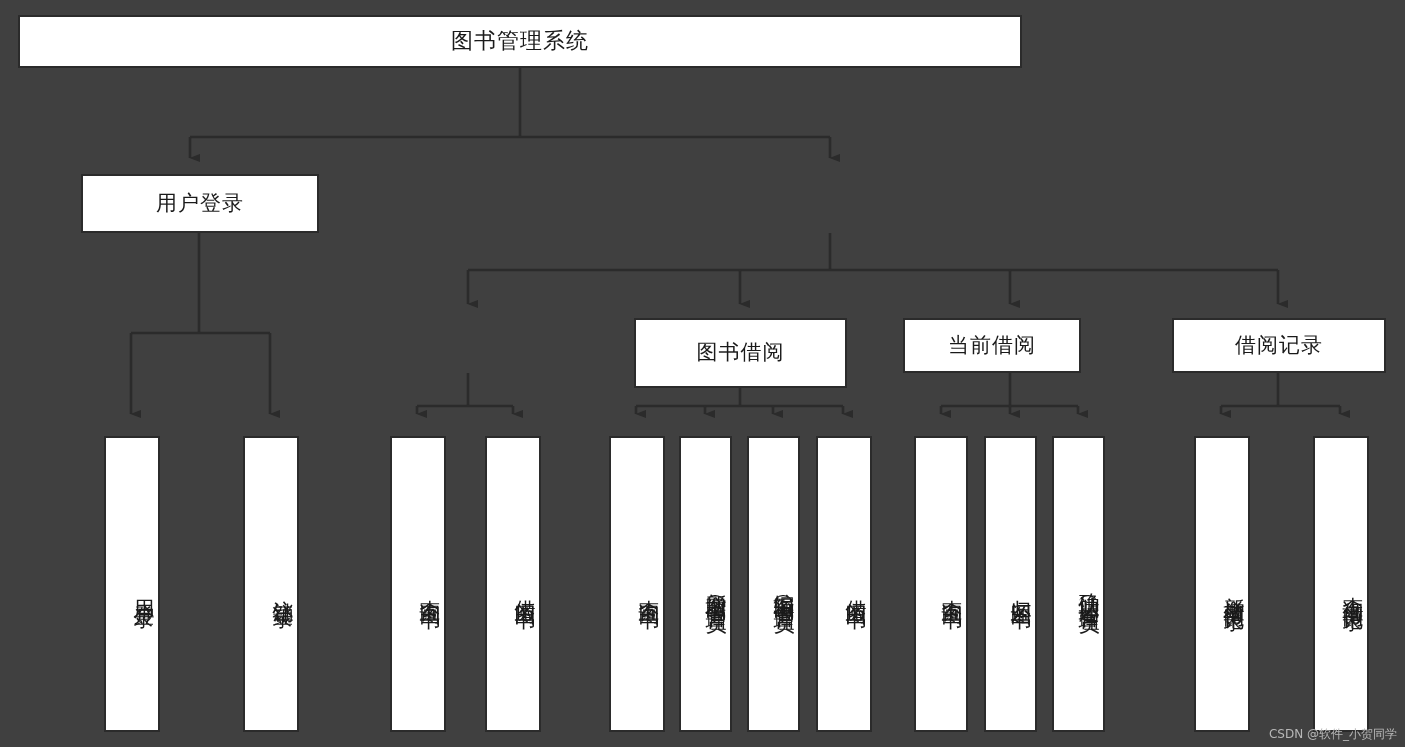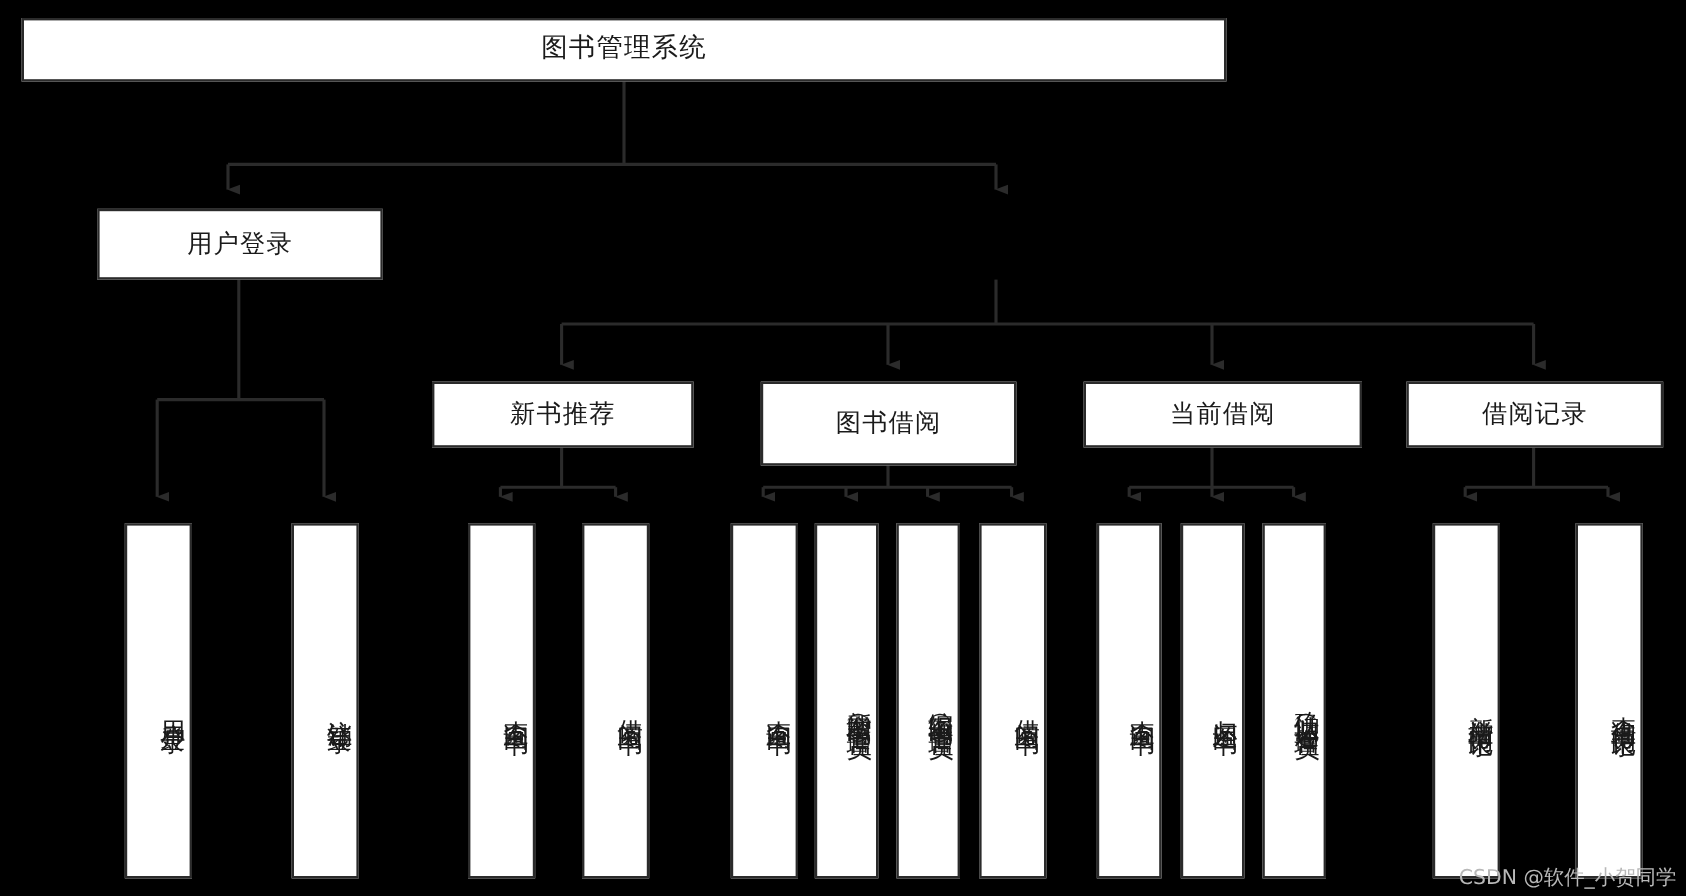--- a/index.html
+++ b/index.html
@@ -8,21 +8,21 @@
     padding: 0;
     background: #ffffff;
   }
   body {
     font-family: "DejaVu Sans", "Liberation Sans", sans-serif;
   }
   #canvas {
     position: relative;
     width: 1405px;
     height: 747px;
-    background: #000000;
+    background: #404040;
     overflow: hidden;
   }
   svg#edges {
     position: absolute;
     left: 0;
     top: 0;
     width: 1405px;
     height: 747px;
   }
   .node {
@@ -54,21 +54,21 @@
     justify-content: center;
   }
   .node.vert span {
     writing-mode: vertical-rl;
     text-orientation: upright;
   }
   .watermark {
     position: absolute;
     right: 8px;
     bottom: 4px;
-    font-size: 17px;
+    font-size: 12px;
     color: #b8b8b8;
     z-index: 9;
     white-space: nowrap;
     font-family: "DejaVu Sans", "Liberation Sans", sans-serif;
   }
 </style>
 </head>
 <body>
 
 <div id="canvas">
@@ -136,27 +136,24 @@
   </svg>
 
   <div class="node horiz root" style="left:18px; top:15px; width:1004px; height:53px;">
     <span>图书管理系统</span>
   </div>
 
   <div class="node horiz" style="left:81px; top:174px; width:238px; height:59px;">
     <span>用户登录</span>
   </div>
 
-  <div class="node horiz" style="left:360px; top:318px; width:218px; height:55px;">
-    <span>新书推荐</span>
-  </div>
   <div class="node horiz" style="left:634px; top:318px; width:213px; height:70px;">
     <span>图书借阅</span>
   </div>
-  <div class="node horiz" style="left:903px; top:318px; width:232px; height:55px;">
+  <div class="node horiz" style="left:903px; top:318px; width:178px; height:55px;">
     <span>当前借阅</span>
   </div>
   <div class="node horiz" style="left:1172px; top:318px; width:214px; height:55px;">
     <span>借阅记录</span>
   </div>
 
   <div class="node vert" style="left:104px; top:436px; width:56px; height:296px;">
     <span>用户登录</span>
   </div>
   <div class="node vert" style="left:243px; top:436px; width:56px; height:296px;">

